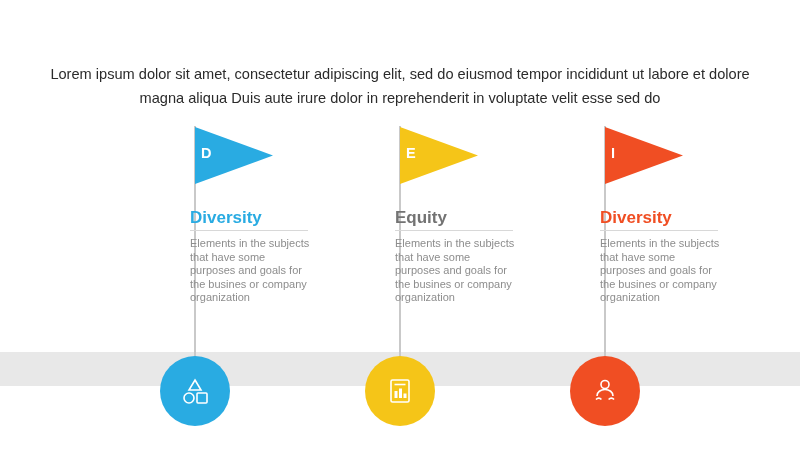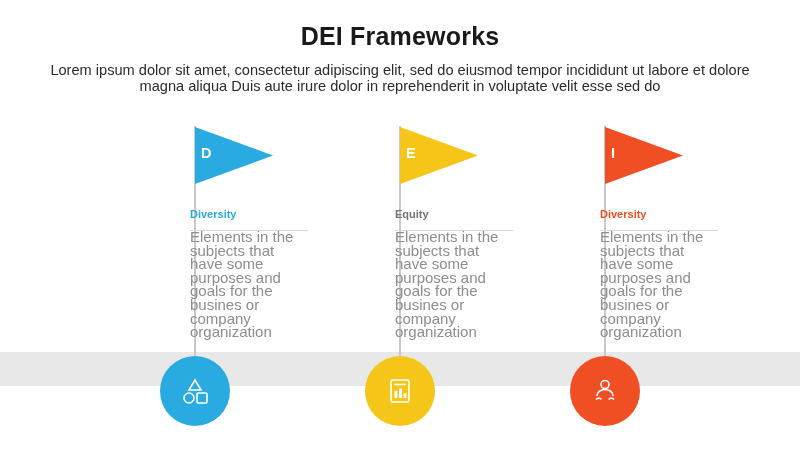--- a/index.html
+++ b/index.html
@@ -43,21 +43,21 @@
     color: #1a1a1a;
     letter-spacing: 0.2px;
   }
   .page-subtitle {
     position: absolute;
     left: 30px;
     top: 62px;
     width: 740px;
     text-align: center;
     font-size: 14.6px;
-    line-height: 16px;
+    line-height: 24px;
     color: #2b2b2b;
   }
 
   
   .column {
     position: absolute;
     top: 118px;
     width: 230px;
     height: 300px;
   }
@@ -91,37 +91,37 @@
     font-size: 14.5px;
     font-weight: bold;
     color: #ffffff;
   }
 
   
   .block-title {
     position: absolute;
     left: 30px;
     top: 90px;
-    font-size: 11px;
+    font-size: 17px;
     font-weight: bold;
   }
   .rule {
     position: absolute;
     left: 30px;
     top: 112px;
     width: 118px;
     height: 1.3px;
     background: #d8d8d8;
   }
   .block-desc {
     position: absolute;
     left: 30px;
-    top: 112px;
+    top: 119px;
     width: 120px;
-    font-size: 15px;
+    font-size: 11px;
     line-height: 13.6px;
     color: #8d8d8d;
   }
 
   
   .badge {
     position: absolute;
     left: 0px;
     top: 238px;
     width: 70px;
@@ -135,21 +135,20 @@
 
   
 </style>
 </head>
 <body>
 
 <div id="page">
 
   <div class="watermark-band"></div>
 
-  <div class="page-title">DEI Frameworks</div>
   <div class="page-subtitle">Lorem ipsum dolor sit amet, consectetur adipiscing elit, sed do eiusmod tempor incididunt ut labore et dolore magna aliqua Duis aute irure dolor in reprehenderit in voluptate velit esse sed do</div>
 
   <div class="column col-1">
     <div class="pole"></div>
 
     <div class="flag">
       <svg width="78" height="57" viewBox="0 0 78 57">
         <polygon points="0,0 78,28.5 0,57" fill="#29ABE2"></polygon>
       </svg>
       <span class="flag-letter">D</span>

